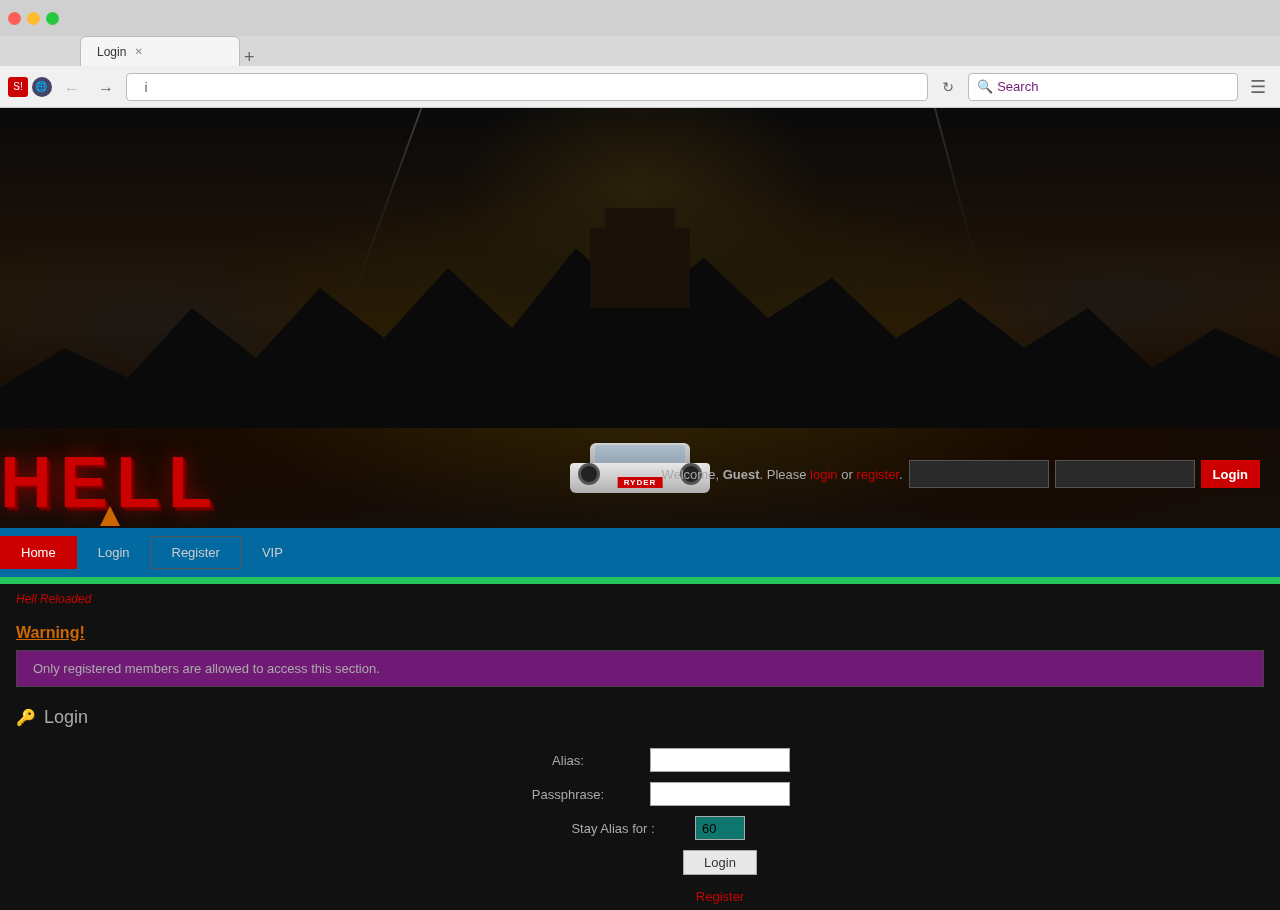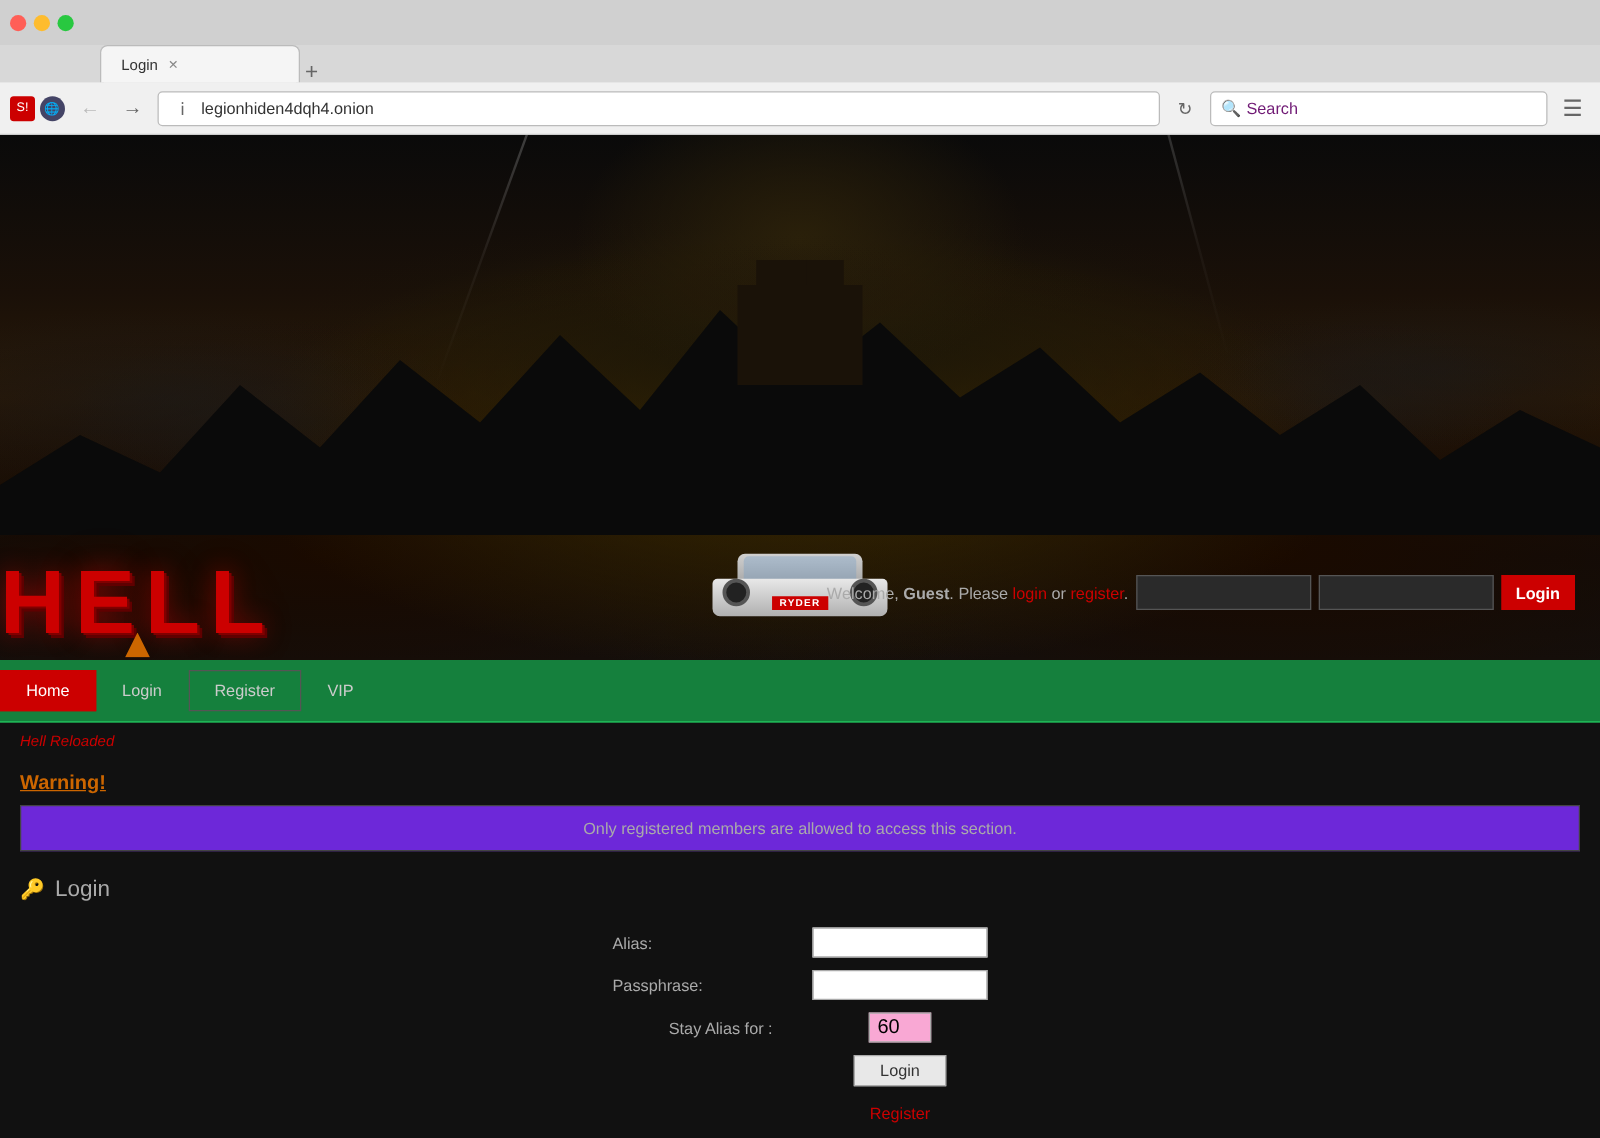--- a/index.html
+++ b/index.html
@@ -223,26 +223,26 @@
       border: none;
       padding: 4px 12px;
       height: 28px;
       font-size: 13px;
       font-weight: bold;
       cursor: pointer;
     }
 
     
     .main-nav {
-      background: #15803d;
+      background: #0369a1;
       padding: 8px 0;
       display: flex;
       align-items: center;
       gap: 0;
-      border-bottom: 1px solid #22c55e;
+      border-bottom: 7px solid #22c55e;
     }
     .nav-tab {
       padding: 8px 20px;
       color: #ccc;
       cursor: pointer;
       border: 1px solid transparent;
       font-size: 13px;
     }
     .nav-tab.active {
       background: #cc0000;
@@ -267,65 +267,64 @@
 
     .warning-title {
       color: #cc6600;
       font-size: 16px;
       font-weight: bold;
       margin-bottom: 8px;
       text-decoration: underline;
     }
 
     .warning-box {
-      background: #6d28d9;
+      background: #701a75;
       border: 1px solid #444;
       padding: 10px 16px;
       color: #aaa;
       font-size: 13px;
       margin-bottom: 20px;
-      text-align: center;
     }
 
     .login-section-title {
       display: flex;
       align-items: center;
       gap: 8px;
       font-size: 18px;
       color: #aaa;
       margin-bottom: 20px;
       font-weight: normal;
     }
     .form-row {
       display: flex;
       align-items: center;
       margin-bottom: 10px;
       justify-content: center;
     }
     .form-label {
-      text-align: left;
+      text-align: center;
       width: 160px;
       padding-right: 4px;
       color: #aaa;
       font-size: 13px;
     }
     .form-input {
       background: white;
       border: 1px solid #aaa;
       padding: 3px 6px;
       width: 140px;
       font-size: 13px;
       height: 24px;
     }
     .form-input-sm {
-      background: #f9a8d4;
+      background: #0f766e;
       border: 1px solid #aaa;
       padding: 3px 6px;
       width: 50px;
-      font-size: 16px;
+      font-size: 13px;
       height: 24px;
     }
     .form-checkbox {
       width: 14px;
       height: 14px;
       cursor: pointer;
     }
 
     .login-submit-btn {
       background: #e8e8e8;
@@ -409,21 +408,20 @@
 
   <div class="nav-bar">
     <div class="plugin-icons">
       <div class="plugin-icon" style="background:#c00;">S!</div>
       <div class="plugin-icon" style="background:#446; border-radius:50%;">🌐</div>
     </div>
     <button class="nav-btn disabled">←</button>
     <button class="nav-btn">→</button>
     <div class="url-bar">
       <span class="info-btn">ℹ</span>
-      <span class="url-text">legionhiden4dqh4.onion</span>
     </div>
     <button class="reload-btn">↻</button>
     <div class="search-bar">
       <span>🔍</span>
       <span style="color:#701a75;">Search</span>
     </div>
     <button class="menu-btn">☰</button>
   </div>
 </div>
 

